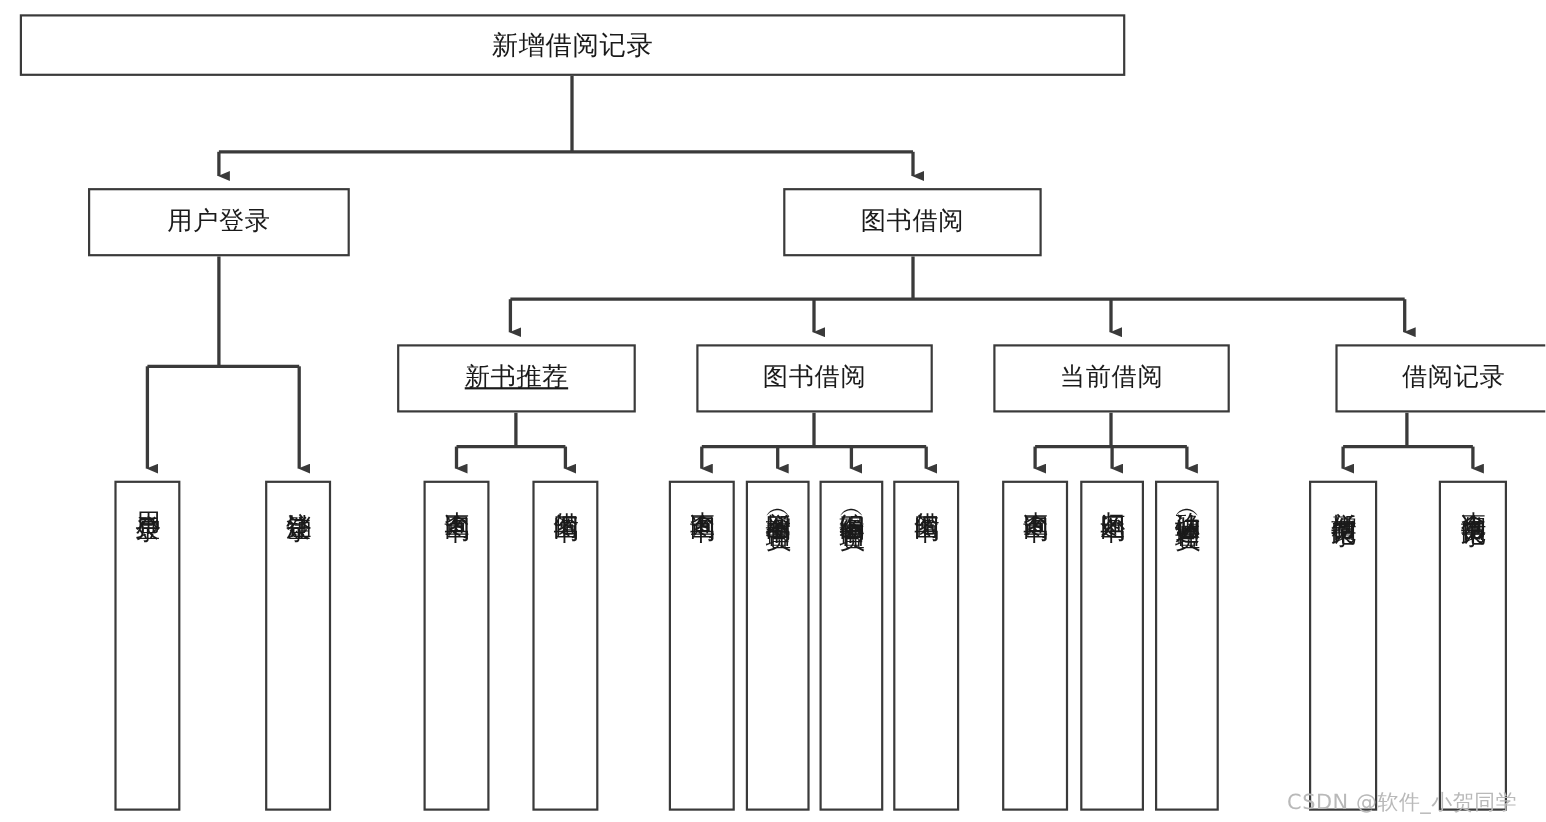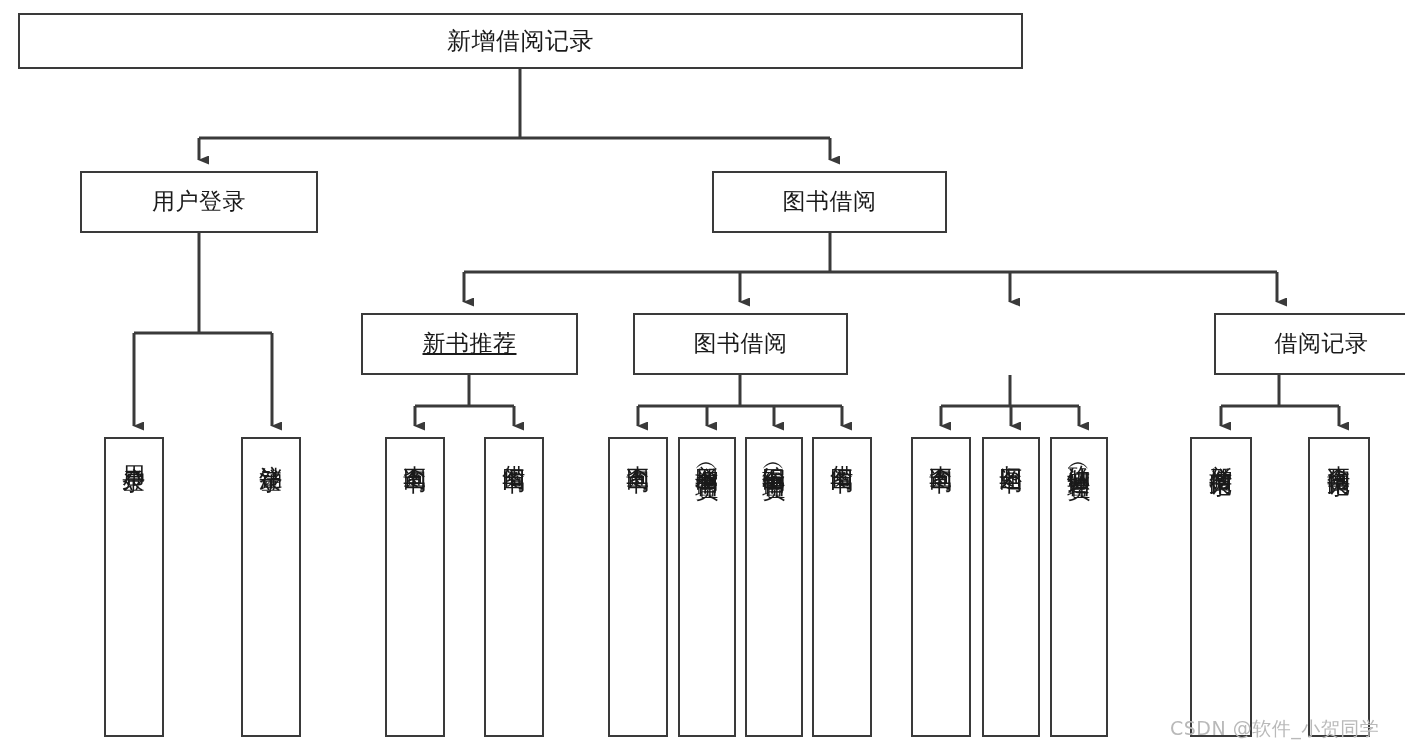--- a/index.html
+++ b/index.html
@@ -138,20 +138,23 @@
   <div class="node horizontal" style="left:712px; top:171px; width:235px; height:62px;">
     <span class="label">图书借阅</span>
   </div>
 
   <div class="node horizontal" style="left:361px; top:313px; width:217px; height:62px;text-decoration:underline;">
     <span class="label">新书推荐</span>
   </div>
   <div class="node horizontal" style="left:633px; top:313px; width:215px; height:62px;">
     <span class="label">图书借阅</span>
   </div>
+  <div class="node horizontal" style="left:903px; top:313px; width:215px; height:62px;">
+    <span class="label">当前借阅</span>
+  </div>
   <div class="node horizontal" style="left:1214px; top:313px; width:215px; height:62px;">
     <span class="label">借阅记录</span>
   </div>
 
   <div class="node vertical" style="left:104px; top:437px; width:60px; height:300px;">
     <span class="label">用户登录</span>
   </div>
   <div class="node vertical" style="left:241px; top:437px; width:60px; height:300px;">
     <span class="label">注销登录</span>
   </div>

